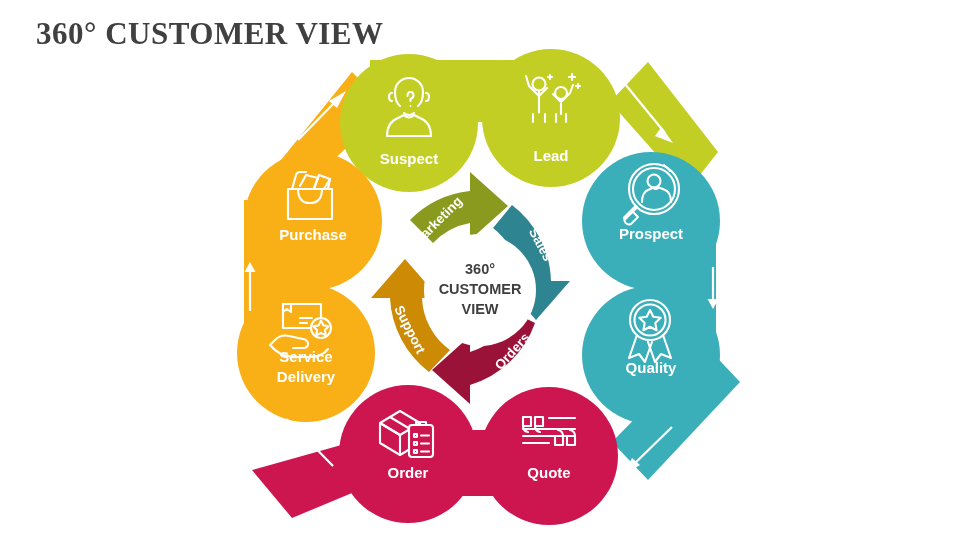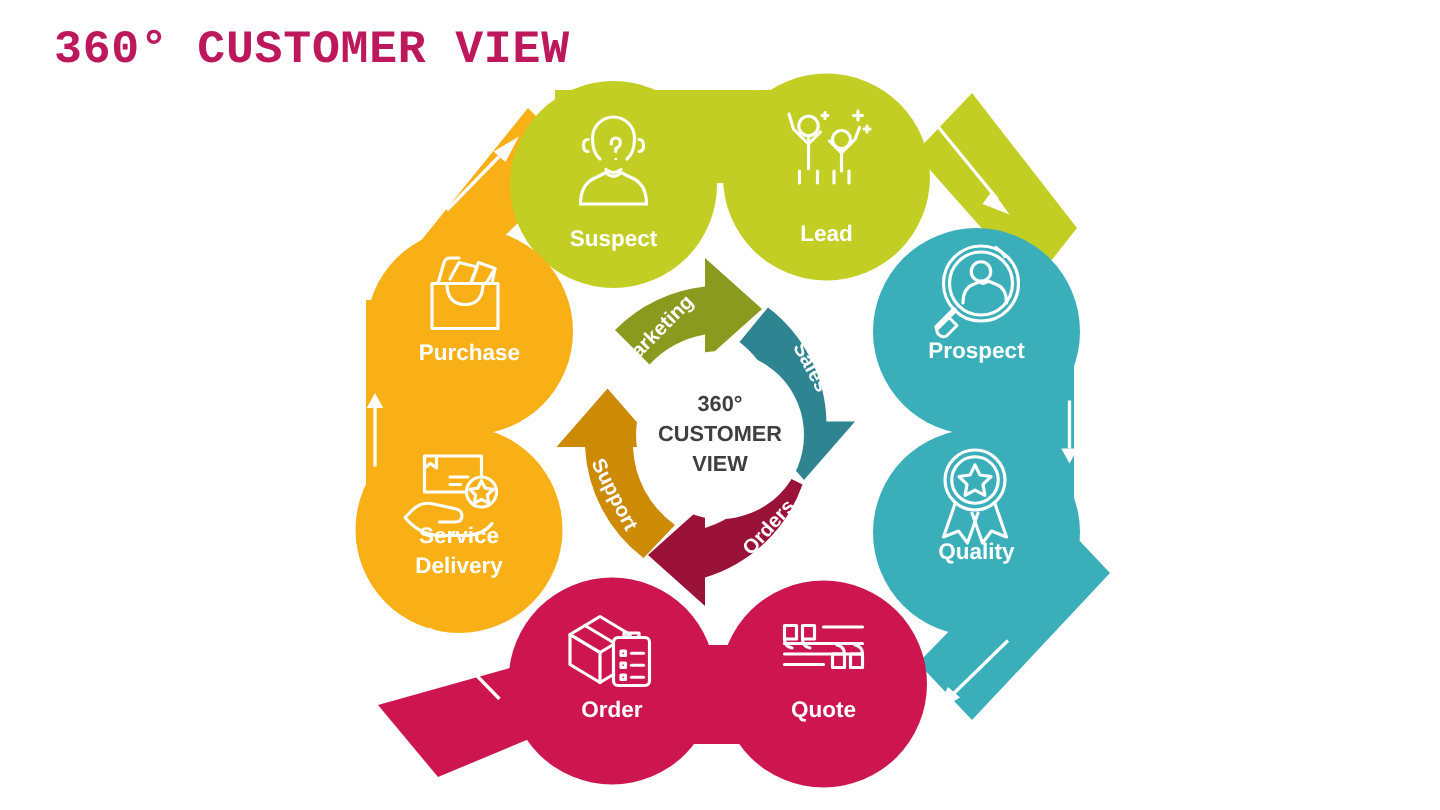--- a/index.html
+++ b/index.html
@@ -13,22 +13,22 @@
     position: relative;
     width: 960px; height: 540px;
     background: #ffffff;
   }
   #page-title {
     position: absolute;
     left: 36px; top: 16px;
     font-size: 31px;
     font-weight: bold;
     letter-spacing: 0.5px;
-    color: #be185d;
-    font-family: Liberation Mono, monospace;
+    color: #404040;
+    font-family: Liberation Serif, serif;
     white-space: nowrap;
   }
   #diagram {
     position: absolute;
     left: 0; top: 0;
     width: 960px; height: 540px;
   }
   .node-label {
     fill: #ffffff;
     font-family: "Liberation Sans", sans-serif;

